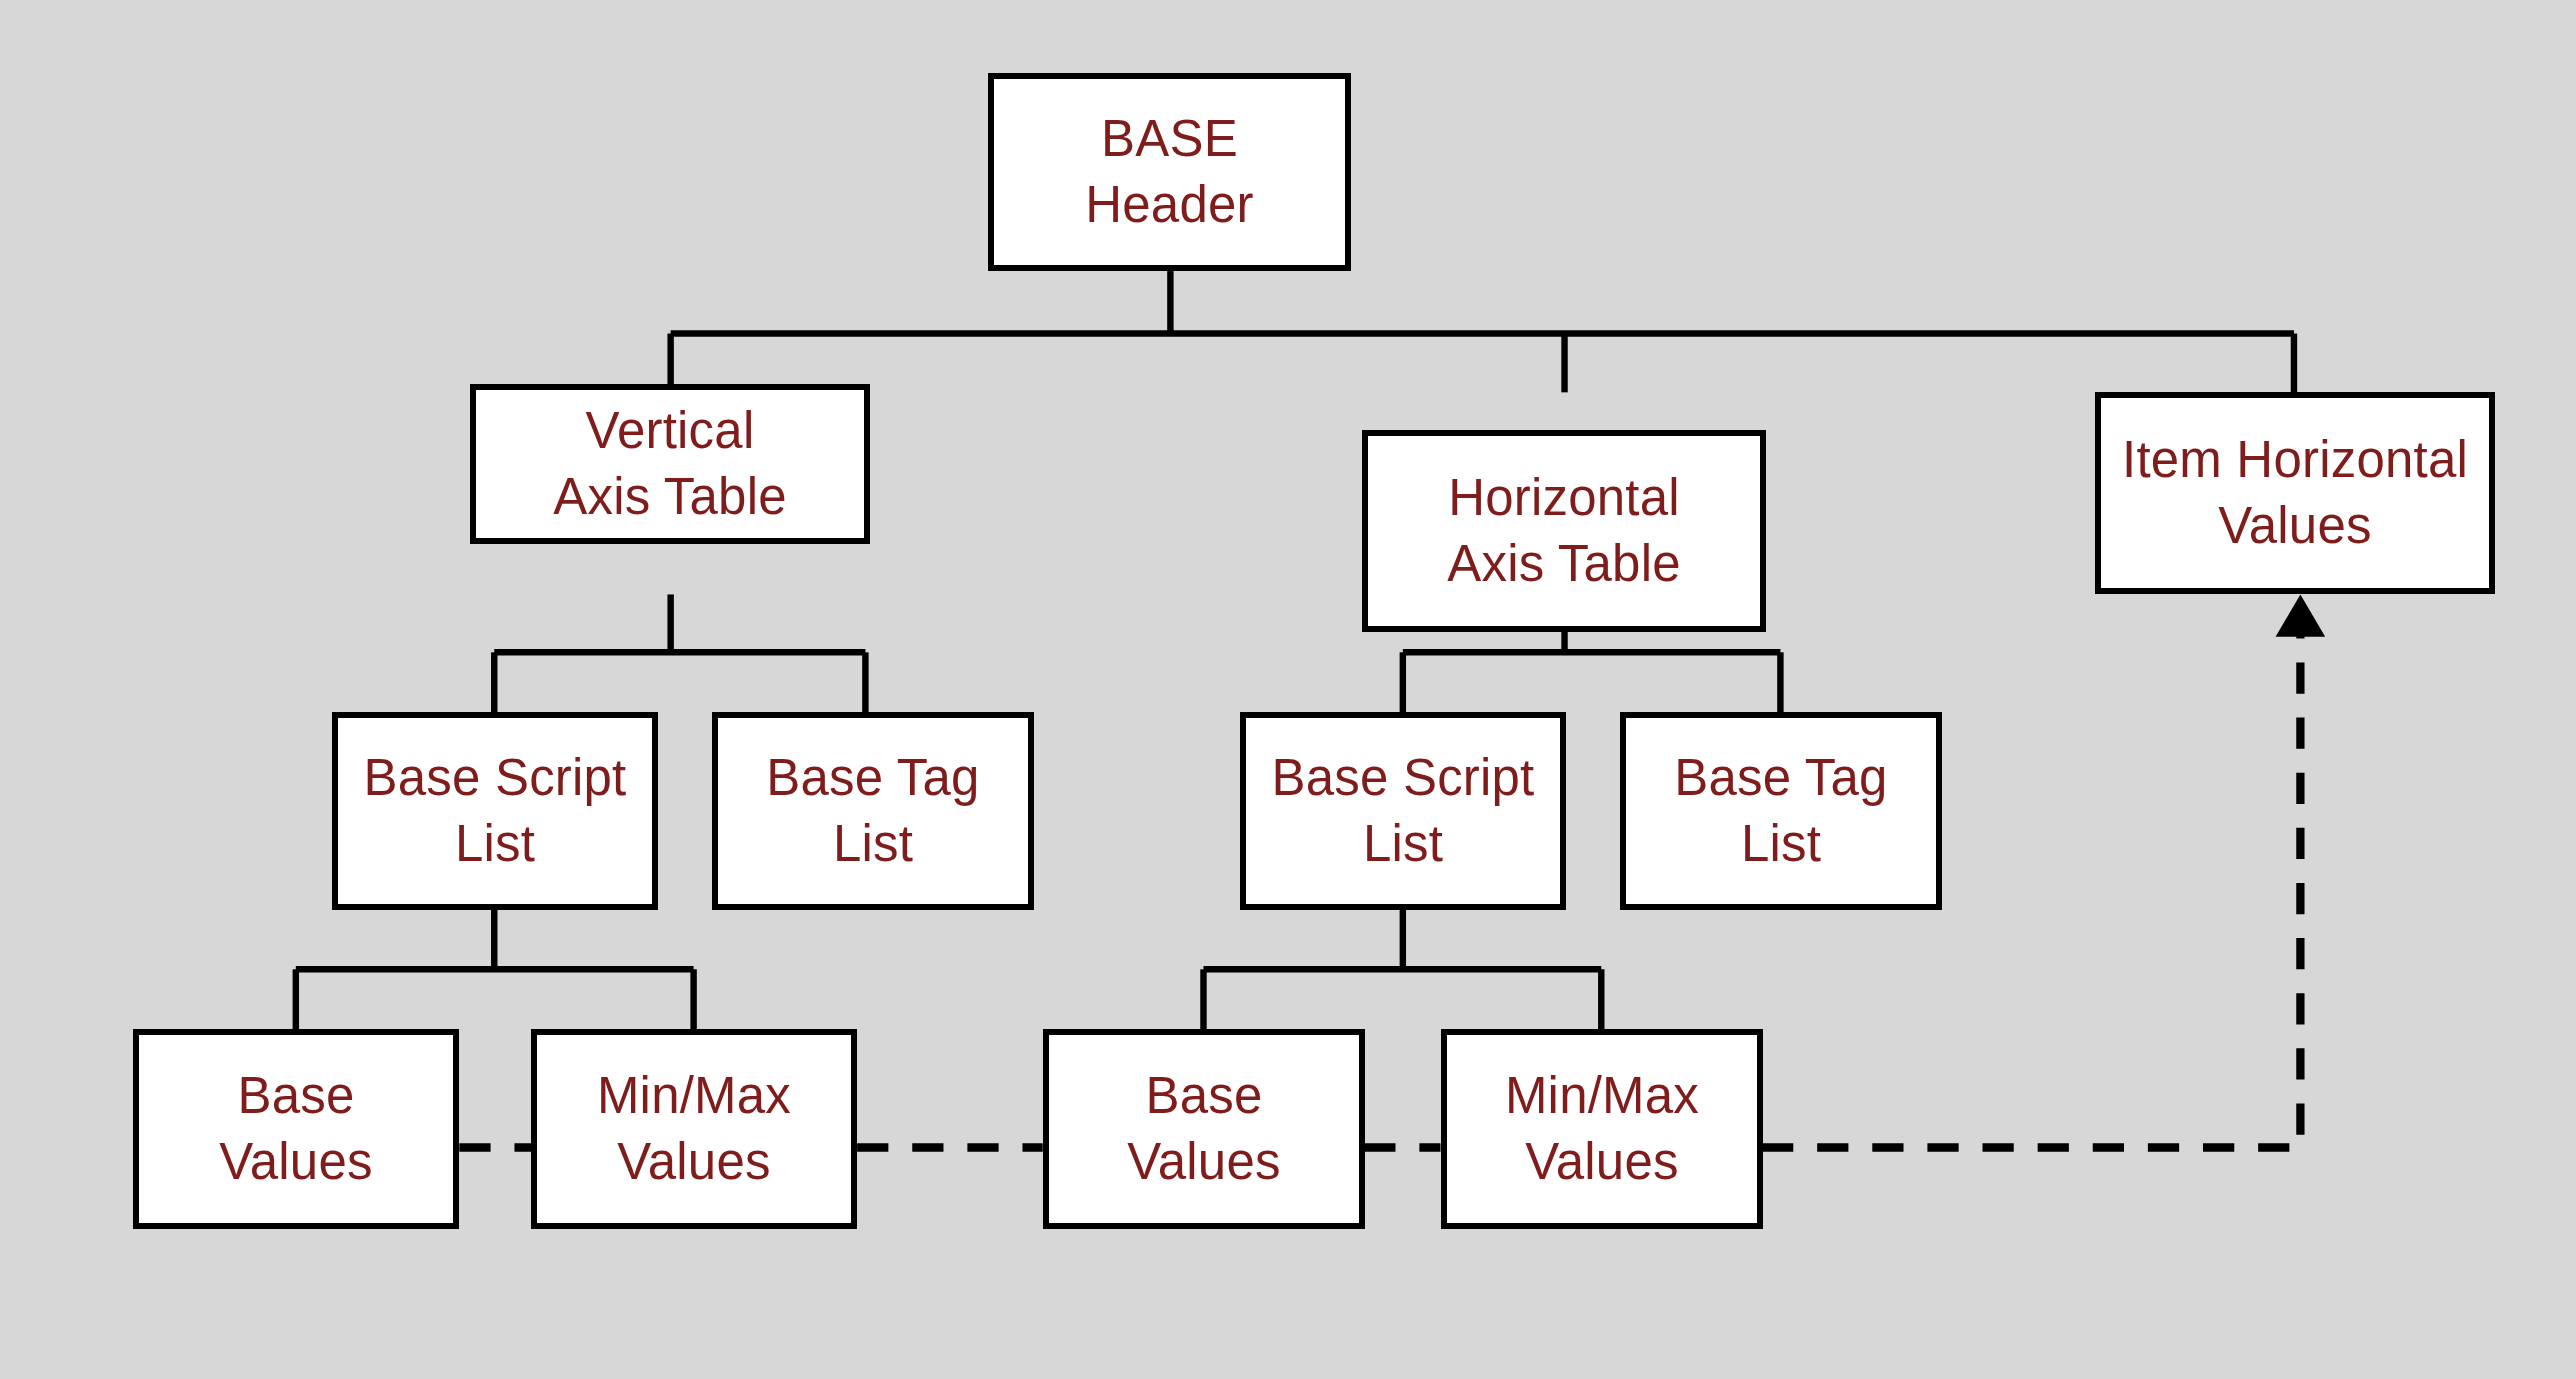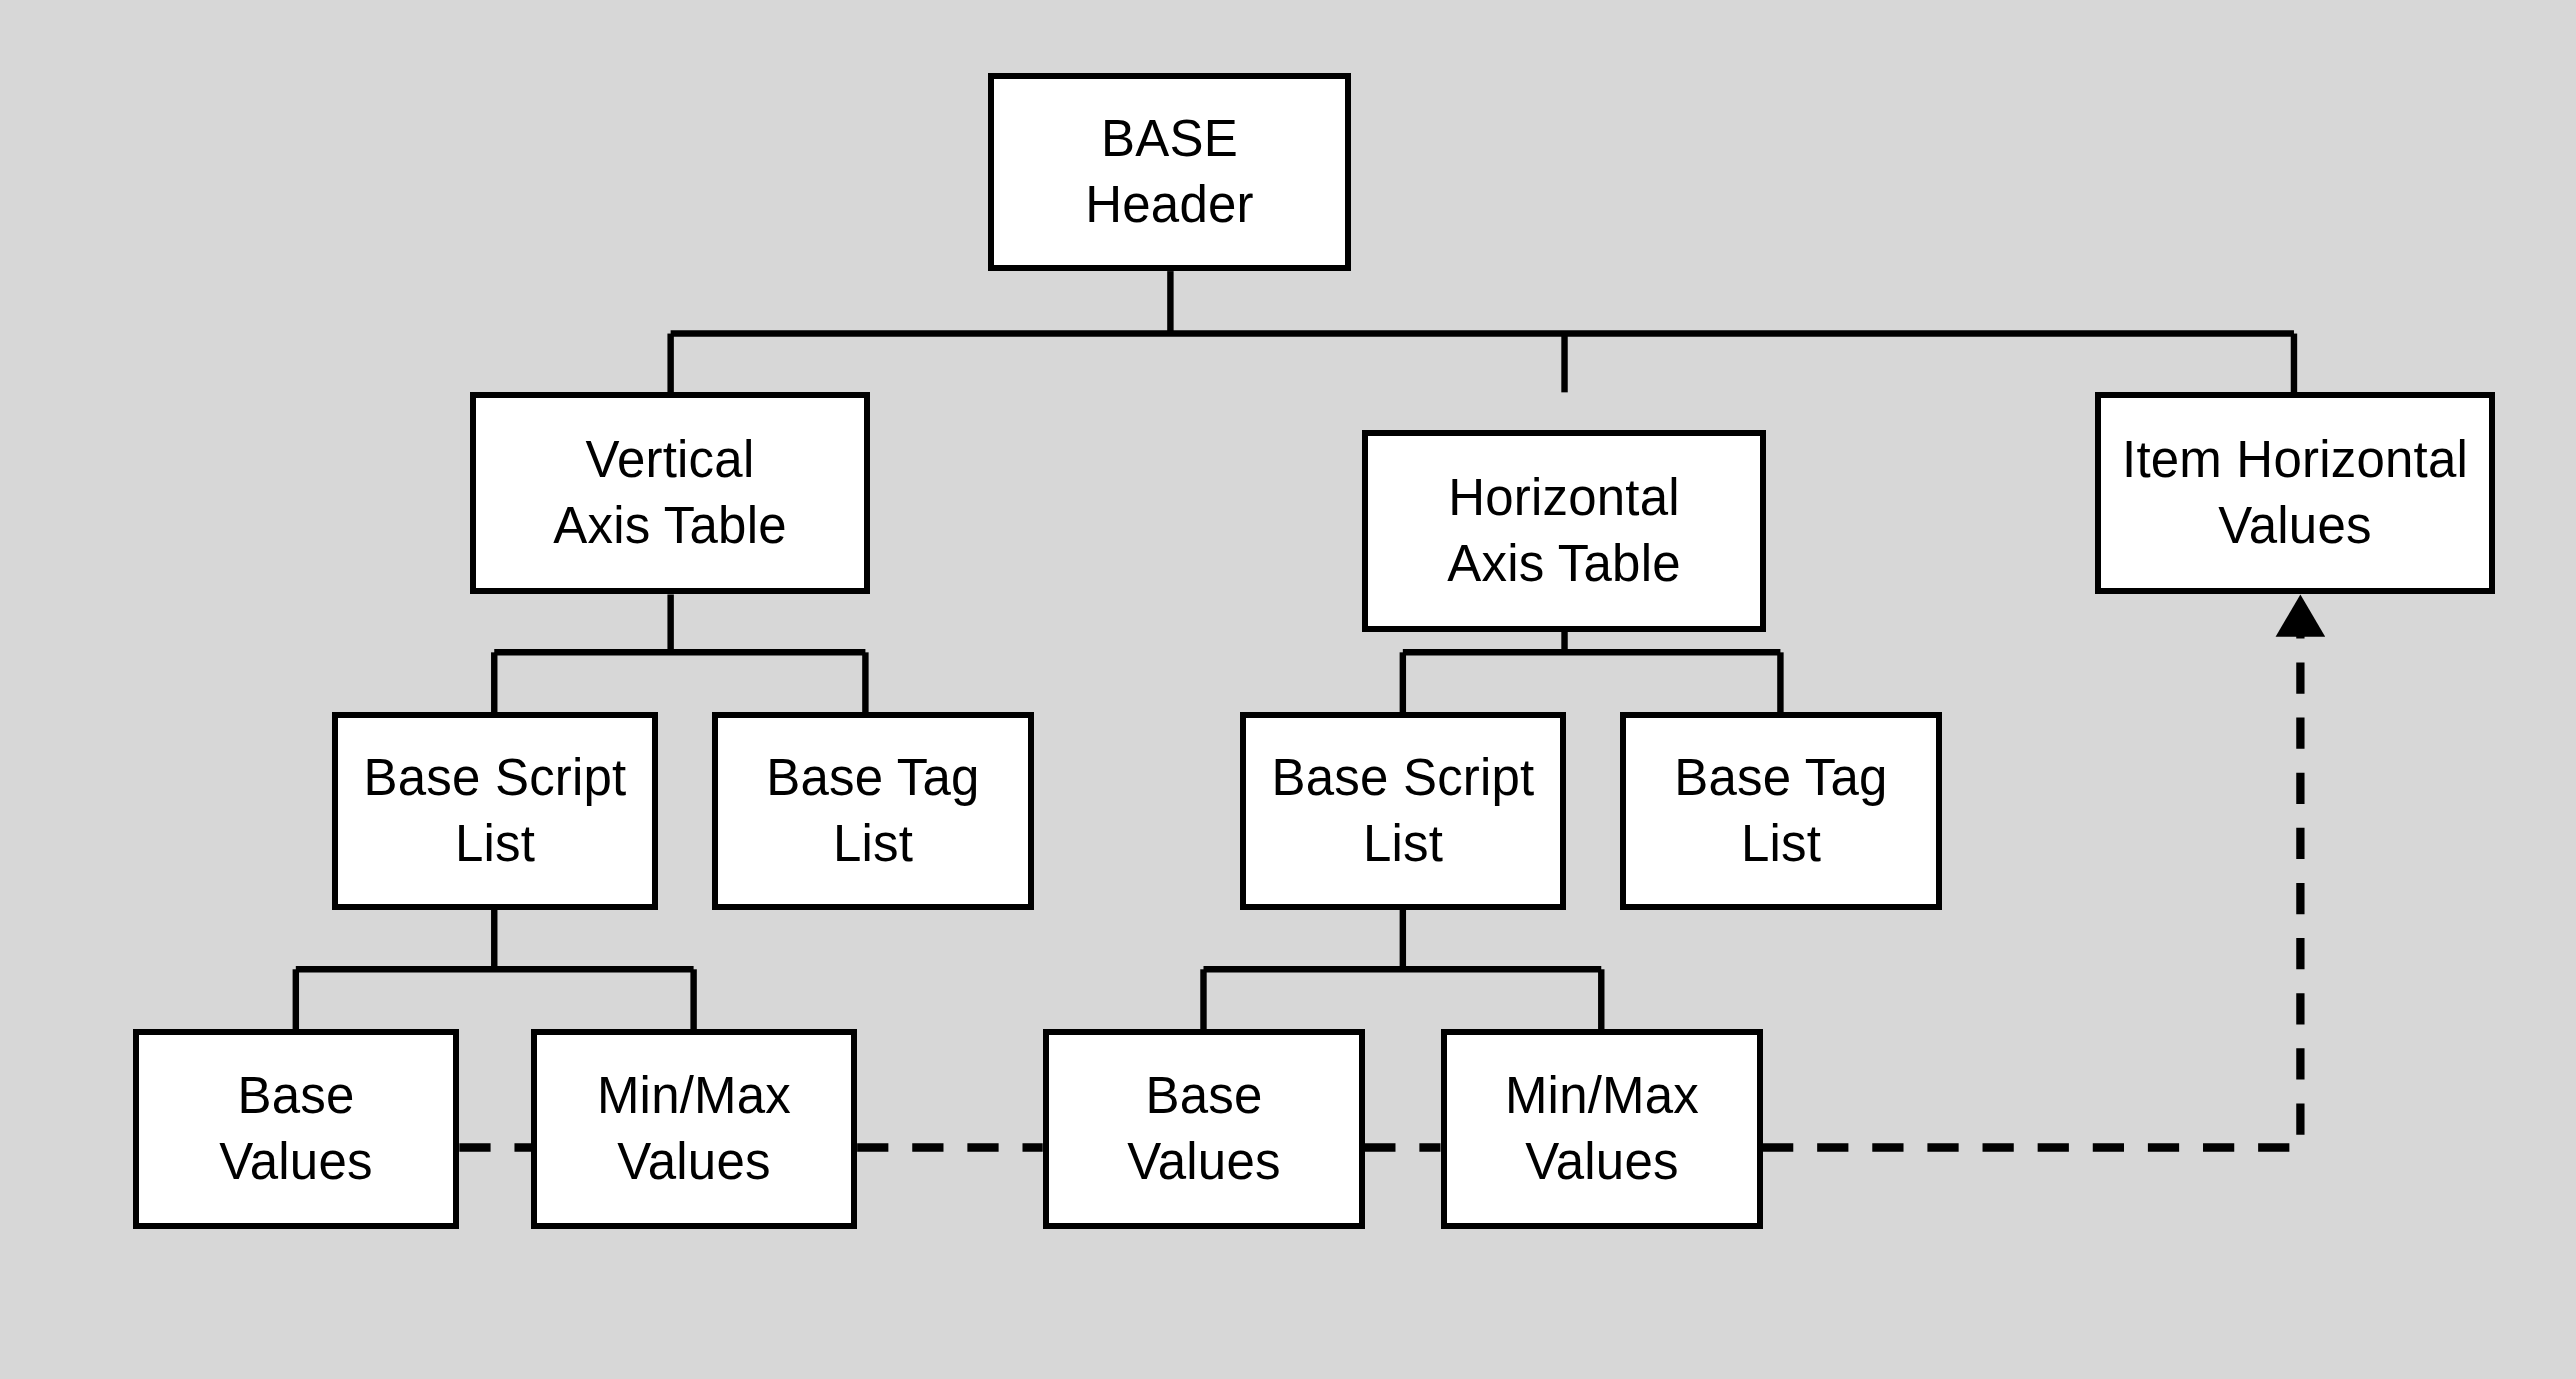--- a/index.html
+++ b/index.html
@@ -24,21 +24,21 @@
   .node{
     position:absolute;
     box-sizing:border-box;
     background:#ffffff;
     border:6.4px solid #000000;
     display:flex;
     flex-direction:column;
     align-items:center;
     justify-content:center;
     text-align:left;
-    color:#000000;
+    color:#7f1d1d;
     font-size:51px;
     line-height:1.30;
     letter-spacing:0.2px;
   }
   .node .ln{display:block;white-space:nowrap;}
 </style>
 </head>
 <body>
 
 <div id="stage">
@@ -76,21 +76,21 @@
     <g id="arrow-heads" fill="#000000">
         <polygon points="2504,647 2477,693 2531,693"></polygon>
       </g>
   </svg>
 
   <div id="nodes">
       <div class="node" style="left: 988px; top: 73px; width: 363px; height: 198px; background: rgb(255, 255, 255); border-color: rgb(0, 0, 0);">
         <span class="ln">BASE</span>
         <span class="ln">Header</span>
       </div>
-      <div class="node" style="left: 470px; top: 392px; width: 400px; height: 202px; background: rgb(255, 255, 255); border-color: rgb(0, 0, 0);">
+      <div class="node" style="left: 470px; top: 384px; width: 400px; height: 160px; background: rgb(255, 255, 255); border-color: rgb(0, 0, 0);">
         <span class="ln">Vertical</span>
         <span class="ln">Axis Table</span>
       </div>
       <div class="node" style="left: 1362px; top: 392px; width: 404px; height: 202px; background: rgb(255, 255, 255); border-color: rgb(0, 0, 0); margin-top: 38px;">
         <span class="ln">Horizontal</span>
         <span class="ln">Axis Table</span>
       </div>
       <div class="node" style="left: 2095px; top: 392px; width: 400px; height: 202px; background: rgb(255, 255, 255); border-color: rgb(0, 0, 0);">
         <span class="ln">Item Horizontal</span>
         <span class="ln">Values</span>

